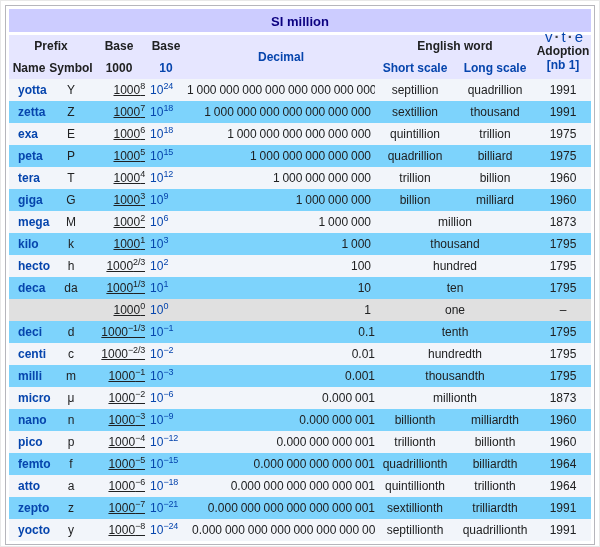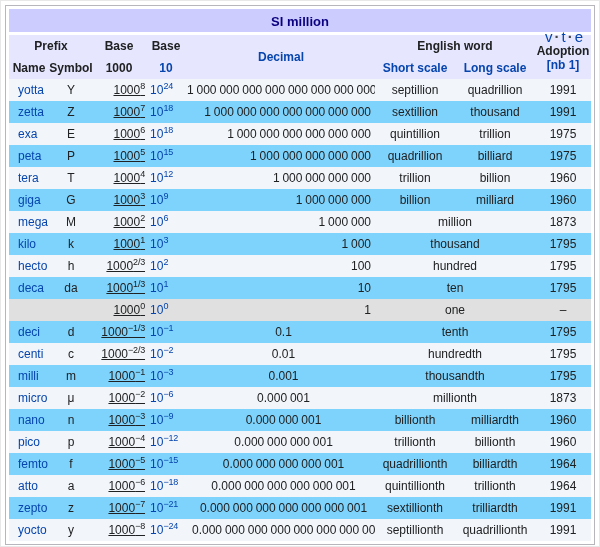--- a/index.html
+++ b/index.html
@@ -31,29 +31,29 @@
   .vte a{color:var(--link);text-decoration:none;cursor:pointer;}
   .vte .sep{color:#404244;margin:0 2px;font-weight:bold;}
   table{width:100%;border-collapse:collapse;table-layout:fixed;font-size:12px;}
   thead th{background:var(--header-bg);font-weight:bold;padding:3px 0;line-height:16px;text-align:center;}
   .link{color:var(--link);cursor:pointer;}
   .nb{font-size:12px;line-height:12px;}
   tbody td{height:22px;padding:2px 0;line-height:16px;}
   tbody tr{background:#7dd3fc;}
   tbody tr.alt{background:var(--row-alt-bg);}
   tbody tr.one{background:var(--row-one-bg);}
-  .c-name{text-align:left;padding-left:9px;}
+  .c-name{text-align:left;padding-left:9px;font-weight:bold;}
   .c-name a{color:var(--link);text-decoration:none;cursor:pointer;}
   .c-sym{text-align:center;}
   .c-b1000{text-align:right;padding-left:5px;text-decoration:underline;}
   .c-b10{text-align:left;padding-left:5px;}
   .c-b10 a{color:var(--link);text-decoration:none;cursor:pointer;}
   .c-dec{white-space:nowrap;overflow:hidden;word-spacing:-0.5px;}
   .dec-right{text-align:right;padding-right:4px;}
-  .dec-left{text-align:center;padding-left:5px;}
+  .dec-left{text-align:right;padding-left:5px;}
   .c-short,.c-long,.c-eng,.c-adopt{text-align:center;}
   sup{font-size:9px;line-height:0;vertical-align:super;letter-spacing:-0.2px;}
 </style>
 </head>
 <body>
 
 <div class="navbox">
   <div class="titlebar">
     <span class="title">SI million</span>
     <span class="vte">

